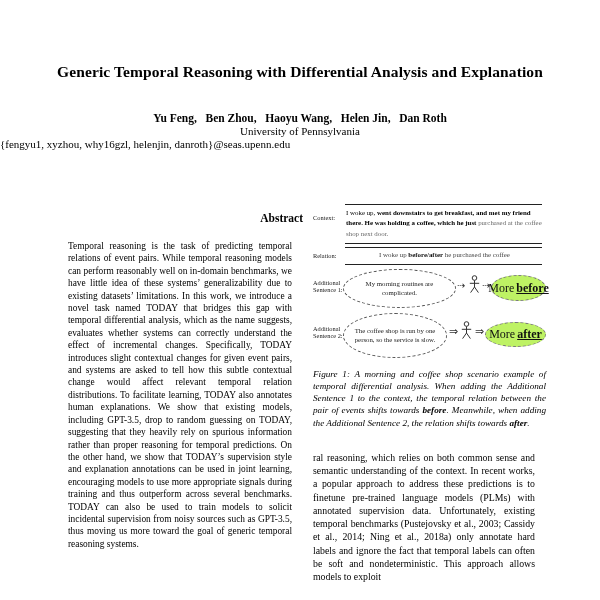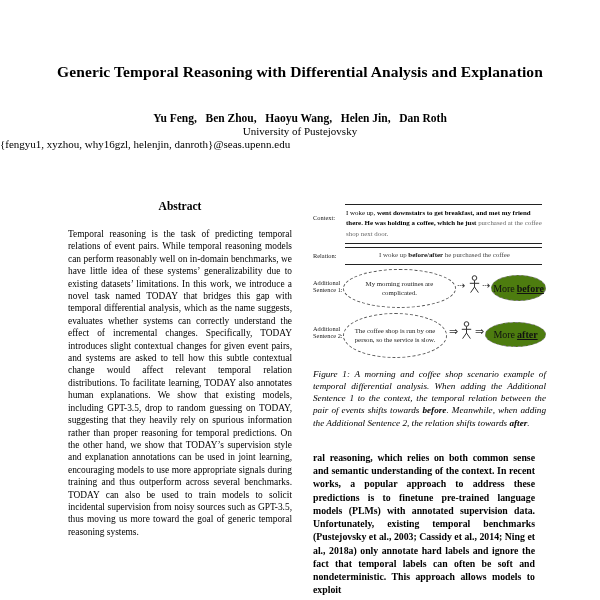--- a/index.html
+++ b/index.html
@@ -18,21 +18,21 @@
   }
   .affiliation {
     position:absolute; top:125px; left:0; width:600px; text-align:center;
     font-size:11px;
   }
   .emails {
     position:absolute; top:138px; left:0; width:600px; text-align:left;
     font-size:11px;
   }
   .col-left { position:absolute; left:57px; top:196px; width:246px; }
-  .abstract-heading { text-align:center; font-weight:bold; font-size:11.5px; margin:4px 0 11px 0; }
+  .abstract-heading { text-align:right; font-weight:bold; font-size:11.5px; margin:16px 0 11px 0; }
   .abstract-text {
     margin:16px 11px; font-size:9.4px; line-height:12.4px;
     text-align:justify; text-justify:inter-word;
   }
   .col-right { position:absolute; left:313px; top:196px; width:233px; }
 
   
   .fig { position:relative; height:164px; }
   .rule { position:absolute; left:32px; width:197px; height:0; border-top:1px solid #222; }
   .rule-top  { top:8px; }
@@ -71,46 +71,46 @@
   }
   .arr-dashed { letter-spacing:-1px; }
   .a1a { left:144px; top:85px; }
   .a1b { left:169px; top:85px; }
   .a2a { left:136px; top:131px; font-size:11px; }
   .a2b { left:162px; top:131px; font-size:11px; }
   .person { position:absolute; }
   .p1 { left:155px; top:79px; }
   .p2 { left:147px; top:125px; }
   .oval {
-    position:absolute; background:#4d7c0f; border:1px dashed #777; border-radius:50%;
+    position:absolute; background:#bef264; border:1px dashed #777; border-radius:50%;
     box-sizing:border-box; display:flex; align-items:center; justify-content:center;
-    font-size:10px; color:#111;
+    font-size:12px; color:#111;
   }
   .oval1 { left:178px; top:79px; width:55px; height:26px; }
   .oval2 { left:172px; top:126px; width:61px; height:25px; }
   .oval .uw { font-weight:bold; text-decoration:underline; margin-left:2px; }
 
   .caption {
     margin:8px 0 0 0; font-size:9.2px; line-height:12.15px;
     text-align:justify; text-justify:inter-word;font-style:italic;
   }
   .caption b { font-weight:bold; }
   .body-text {
     margin:22px 11px 0 0; font-size:9.8px; line-height:13.25px;
-    text-align:justify; text-justify:inter-word;font-weight:bold;
+    text-align:justify; text-justify:inter-word;
   }
 </style>
 </head>
 <body>
 
 <div class="page">
 
   <div class="title">Generic Temporal Reasoning with Differential Analysis and Explanation</div>
   <div class="authors">Yu Feng,   Ben Zhou,   Haoyu Wang,   Helen Jin,   Dan Roth</div>
-  <div class="affiliation">University of Pustejovsky</div>
+  <div class="affiliation">University of Pennsylvania</div>
   <div class="emails">{fengyu1, xyzhou, why16gzl, helenjin, danroth}@seas.upenn.edu</div>
 
   <div class="col-left">
     <div class="abstract-heading">Abstract</div>
     <p class="abstract-text">Temporal reasoning is the task of predicting temporal relations of event pairs. While temporal reasoning models can perform reasonably well on in-domain benchmarks, we have little idea of these systems’ generalizability due to existing datasets’ limitations. In this work, we introduce a novel task named TODAY that bridges this gap with temporal differential analysis, which as the name suggests, evaluates whether systems can correctly understand the effect of incremental changes. Specifically, TODAY introduces slight contextual changes for given event pairs, and systems are asked to tell how this subtle contextual change would affect relevant temporal relation distributions. To facilitate learning, TODAY also annotates human explanations. We show that existing models, including GPT-3.5, drop to random guessing on TODAY, suggesting that they heavily rely on spurious information rather than proper reasoning for temporal predictions. On the other hand, we show that TODAY’s supervision style and explanation annotations can be used in joint learning, encouraging models to use more appropriate signals during training and thus outperform across several benchmarks. TODAY can also be used to train models to solicit incidental supervision from noisy sources such as GPT-3.5, thus moving us more toward the goal of generic temporal reasoning systems.</p>
   </div>
 
   <div class="col-right">
 
     <div class="fig">

